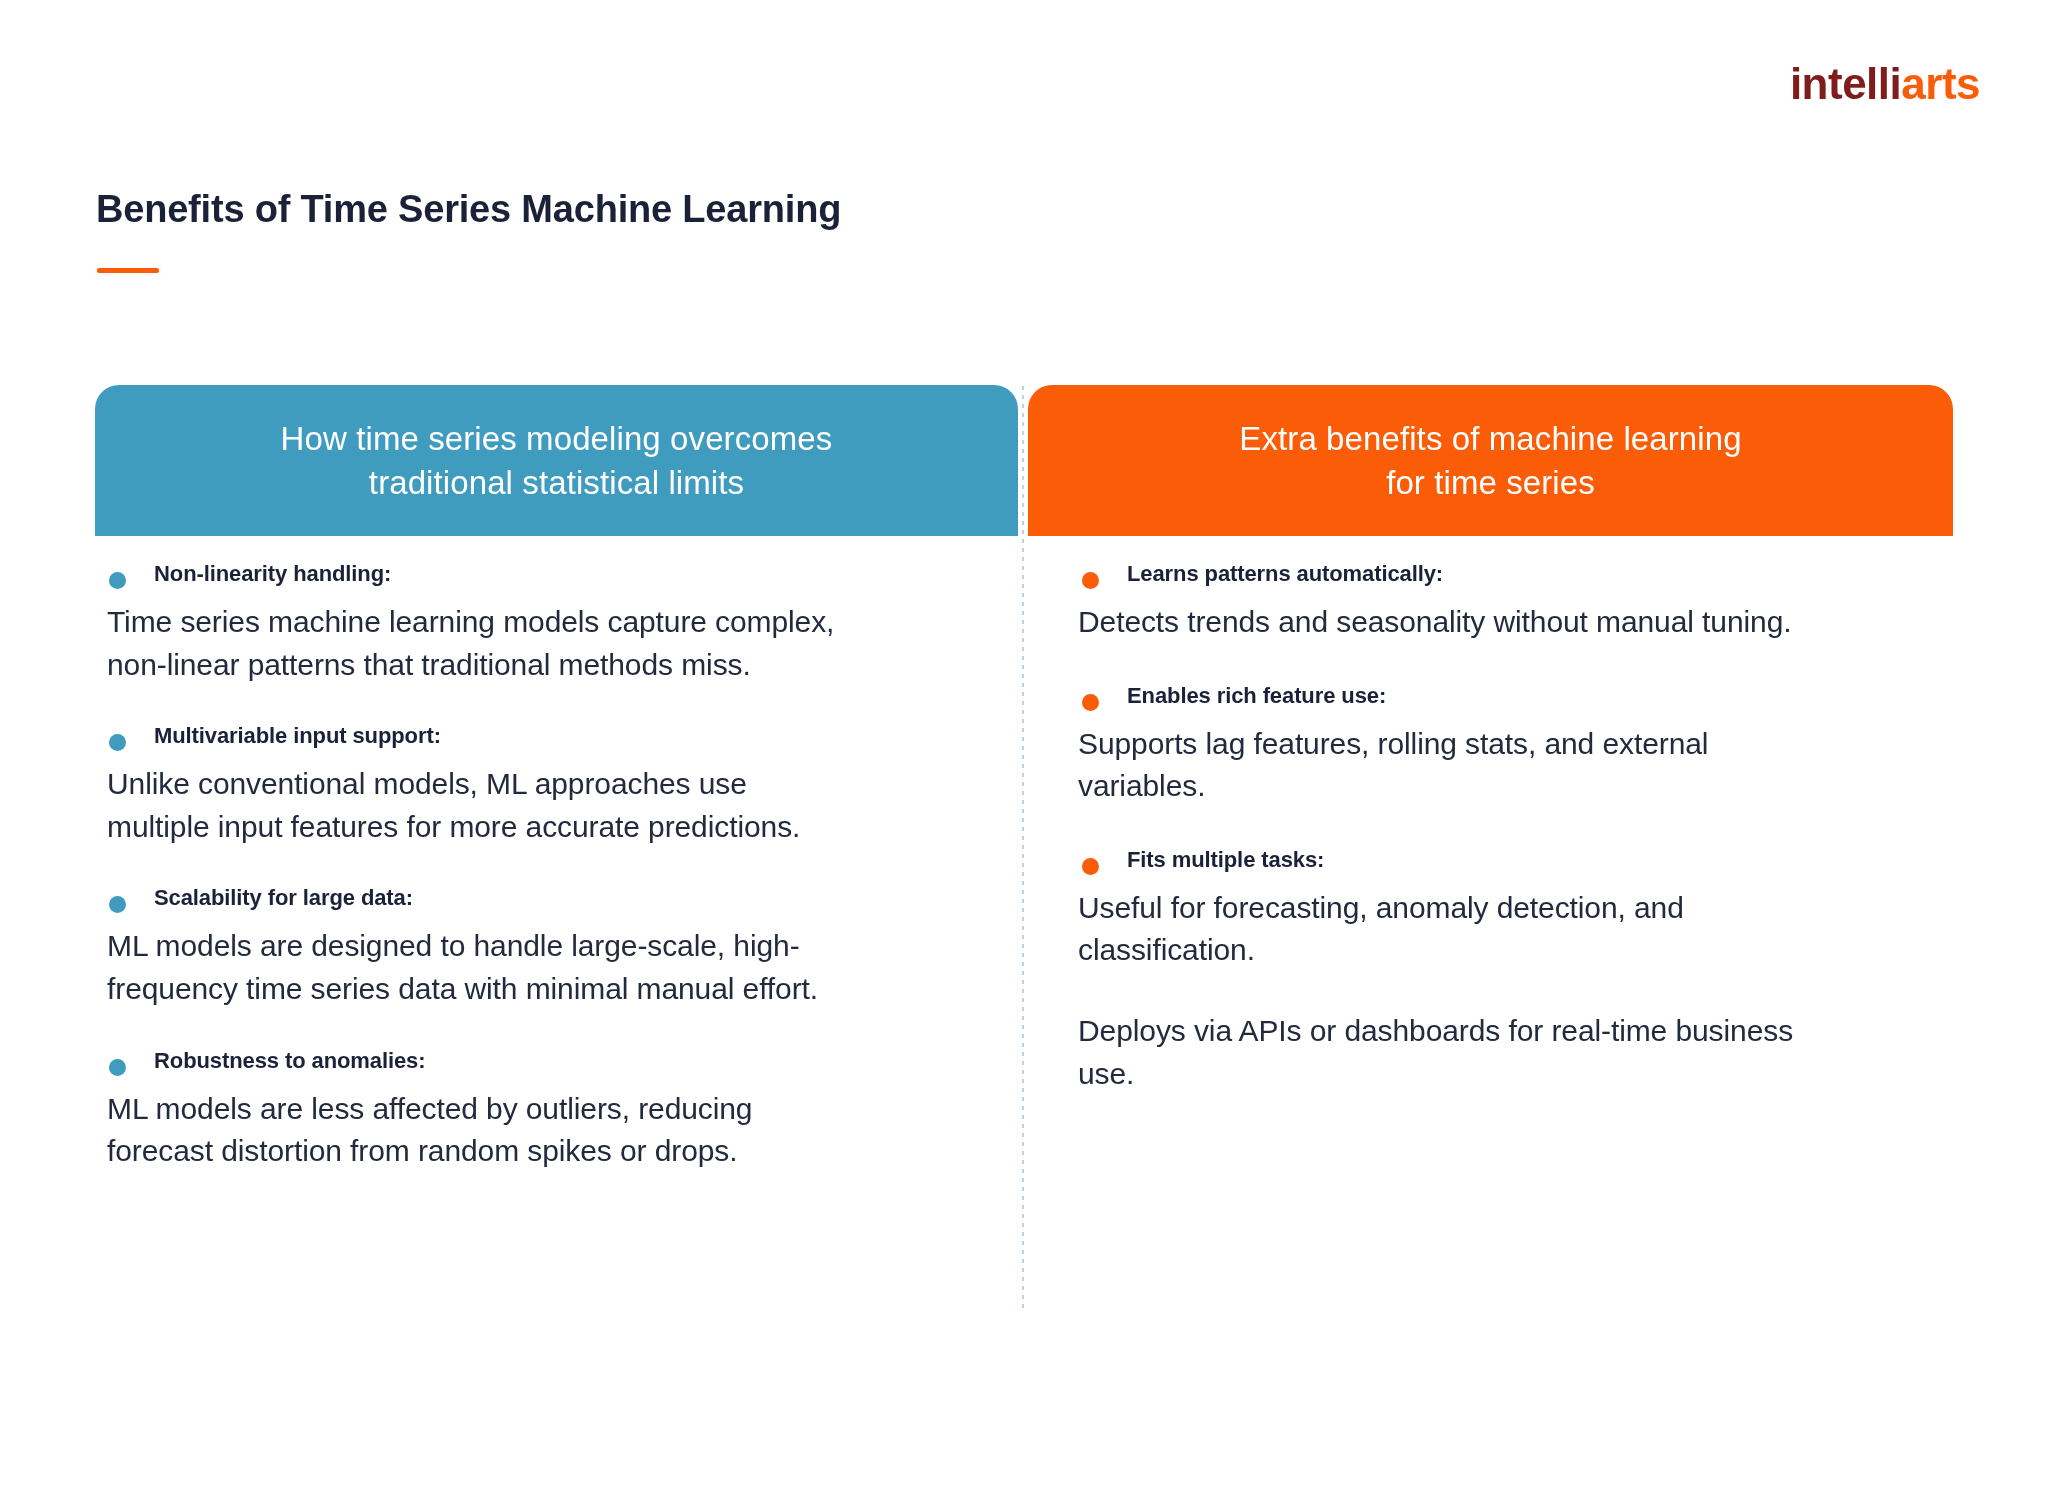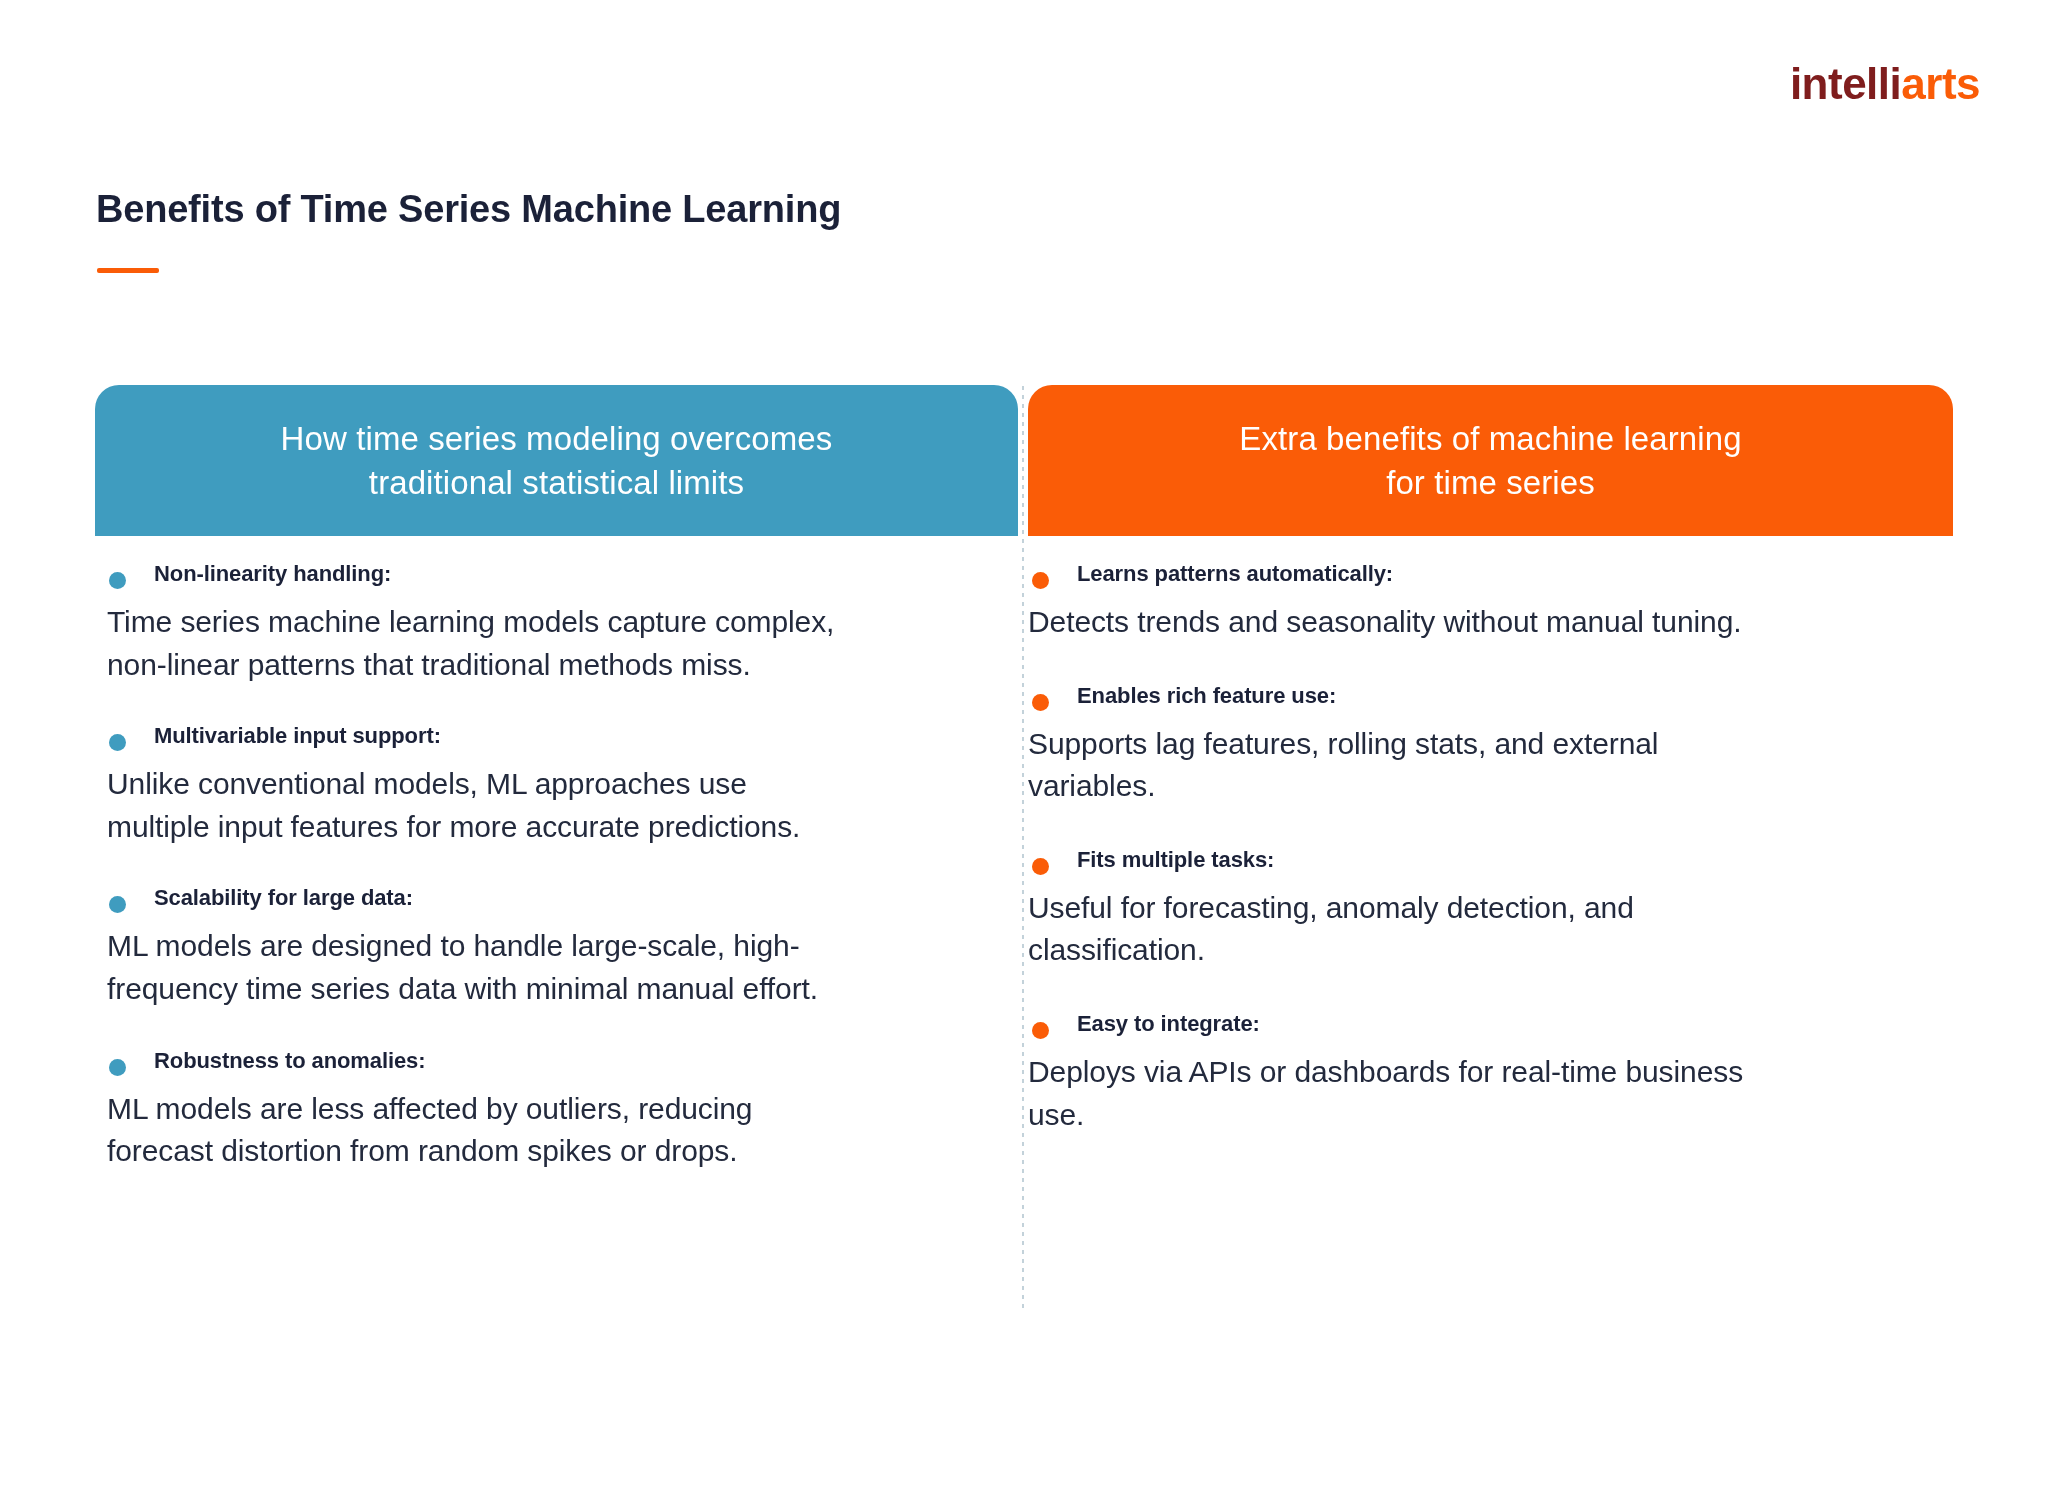--- a/index.html
+++ b/index.html
@@ -96,21 +96,21 @@
     background-repeat: repeat-y;
   }
 
   
   .col {
     position: absolute;
     top: 560px;
     box-sizing: border-box;
   }
   .col-left  { left: 95px;  width: 890px; }
-  .col-right { left: 1018px; width: 900px; }
+  .col-right { left: 1068px; width: 900px; }
 
   .item { margin-bottom: 36px; }
   .item:last-child { margin-bottom: 0; }
 
   .item-head {
     display: flex;
     align-items: flex-start;
     margin-bottom: 12px;
   }
   .bullet {
@@ -227,21 +227,17 @@
   <div class="item">
     <div class="item-head">
       <span class="bullet bullet-orange"></span>
       <span class="item-title">Fits multiple tasks:</span>
     </div>
     <div class="item-body">Useful for forecasting, anomaly detection, and
 classification.</div>
   </div>
 
   <div class="item">
-    <div class="item-head">
-      <span class="bullet bullet-orange"></span>
-      <span class="item-title">Easy to integrate:</span>
-    </div>
     <div class="item-body">Deploys via APIs or dashboards for real-time business
 use.</div>
   </div>
 
 </div>
 
 </body></html>

